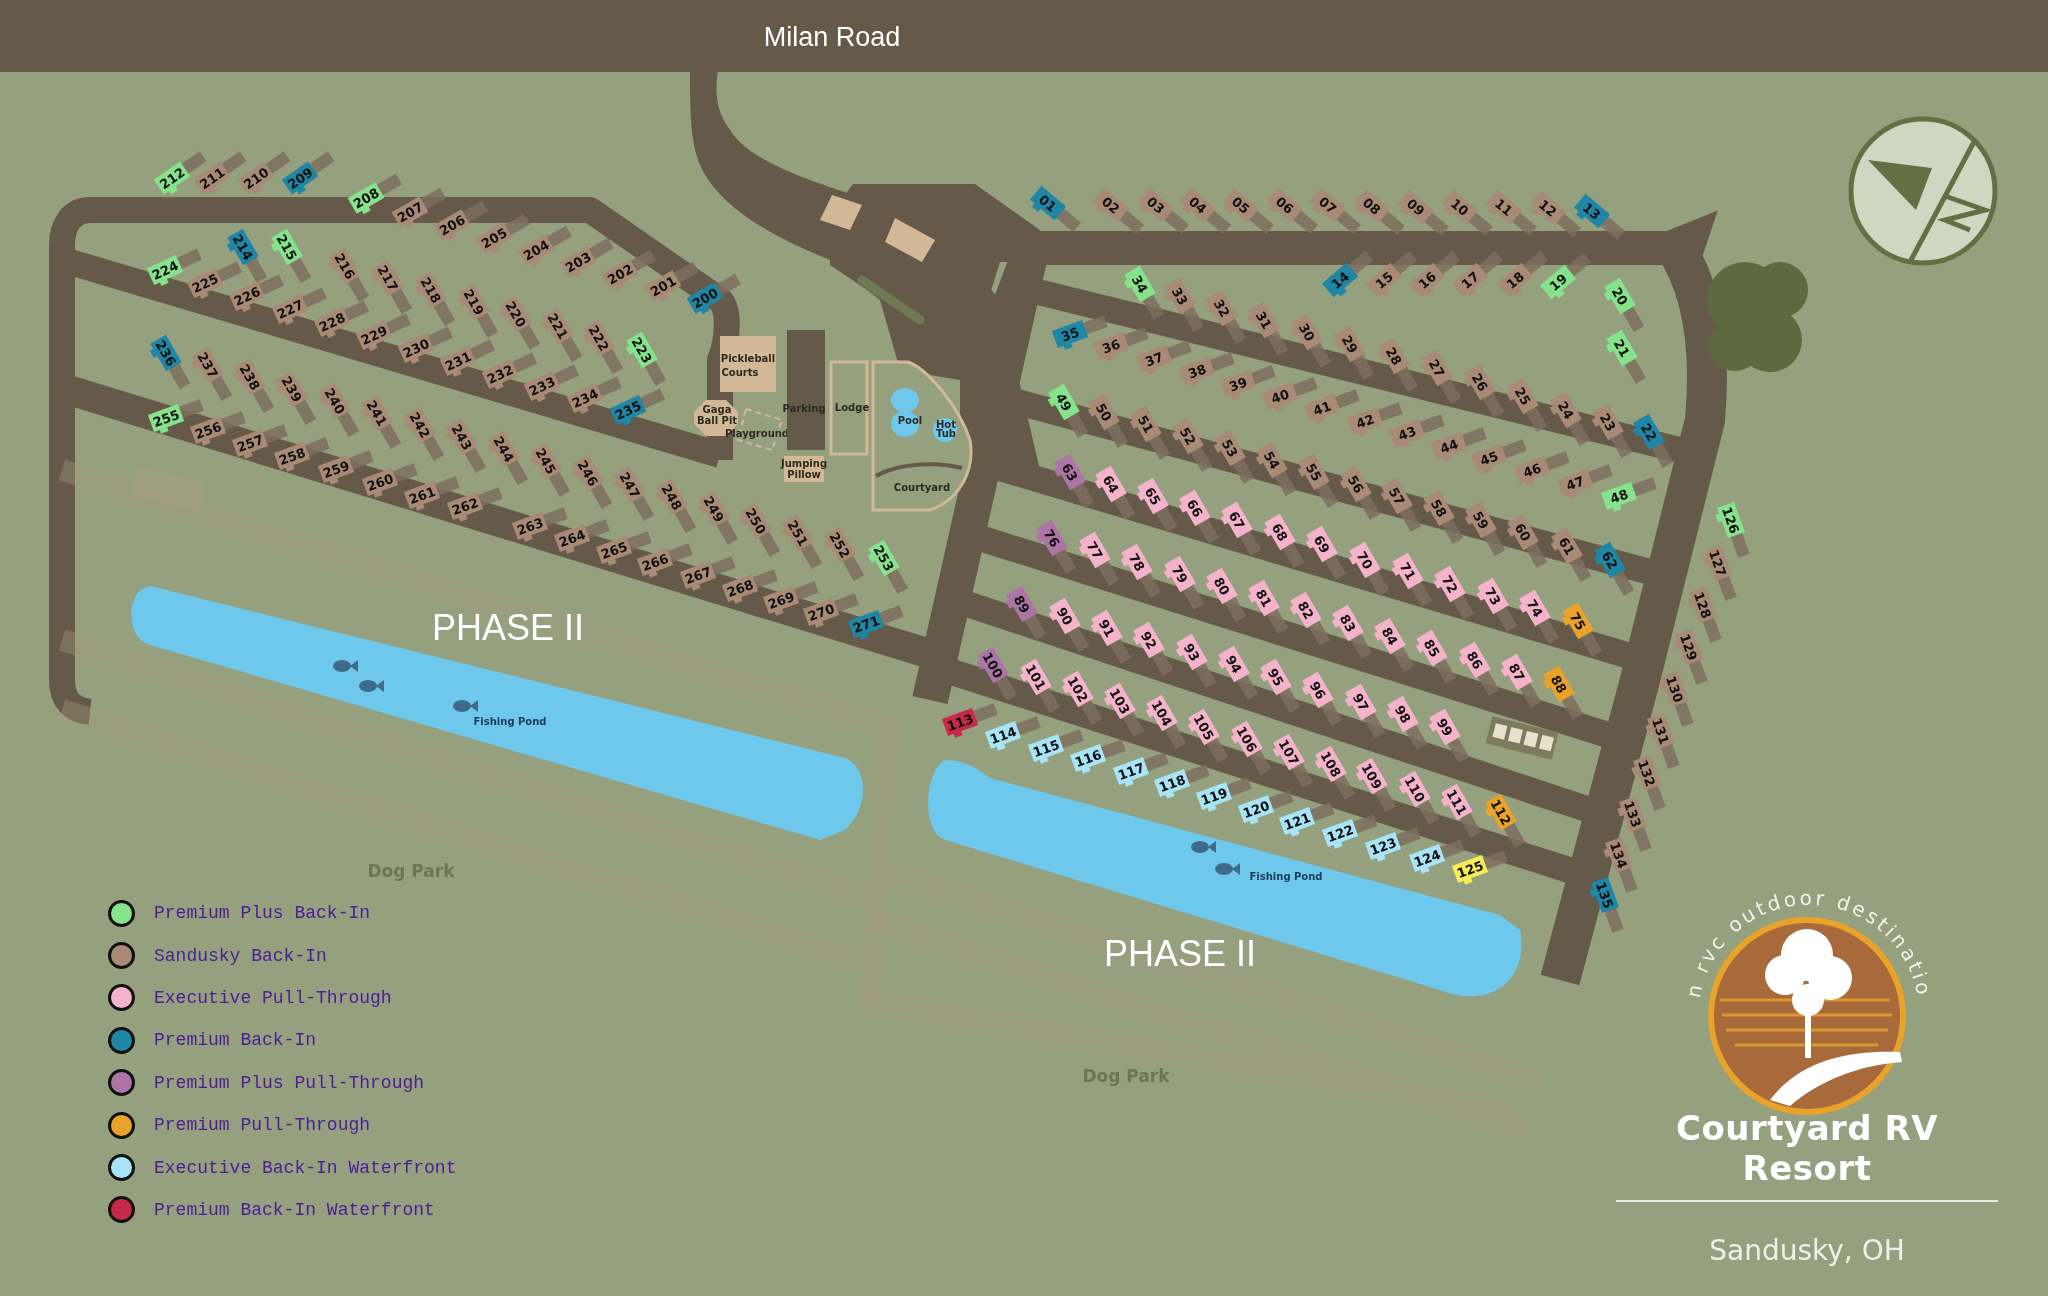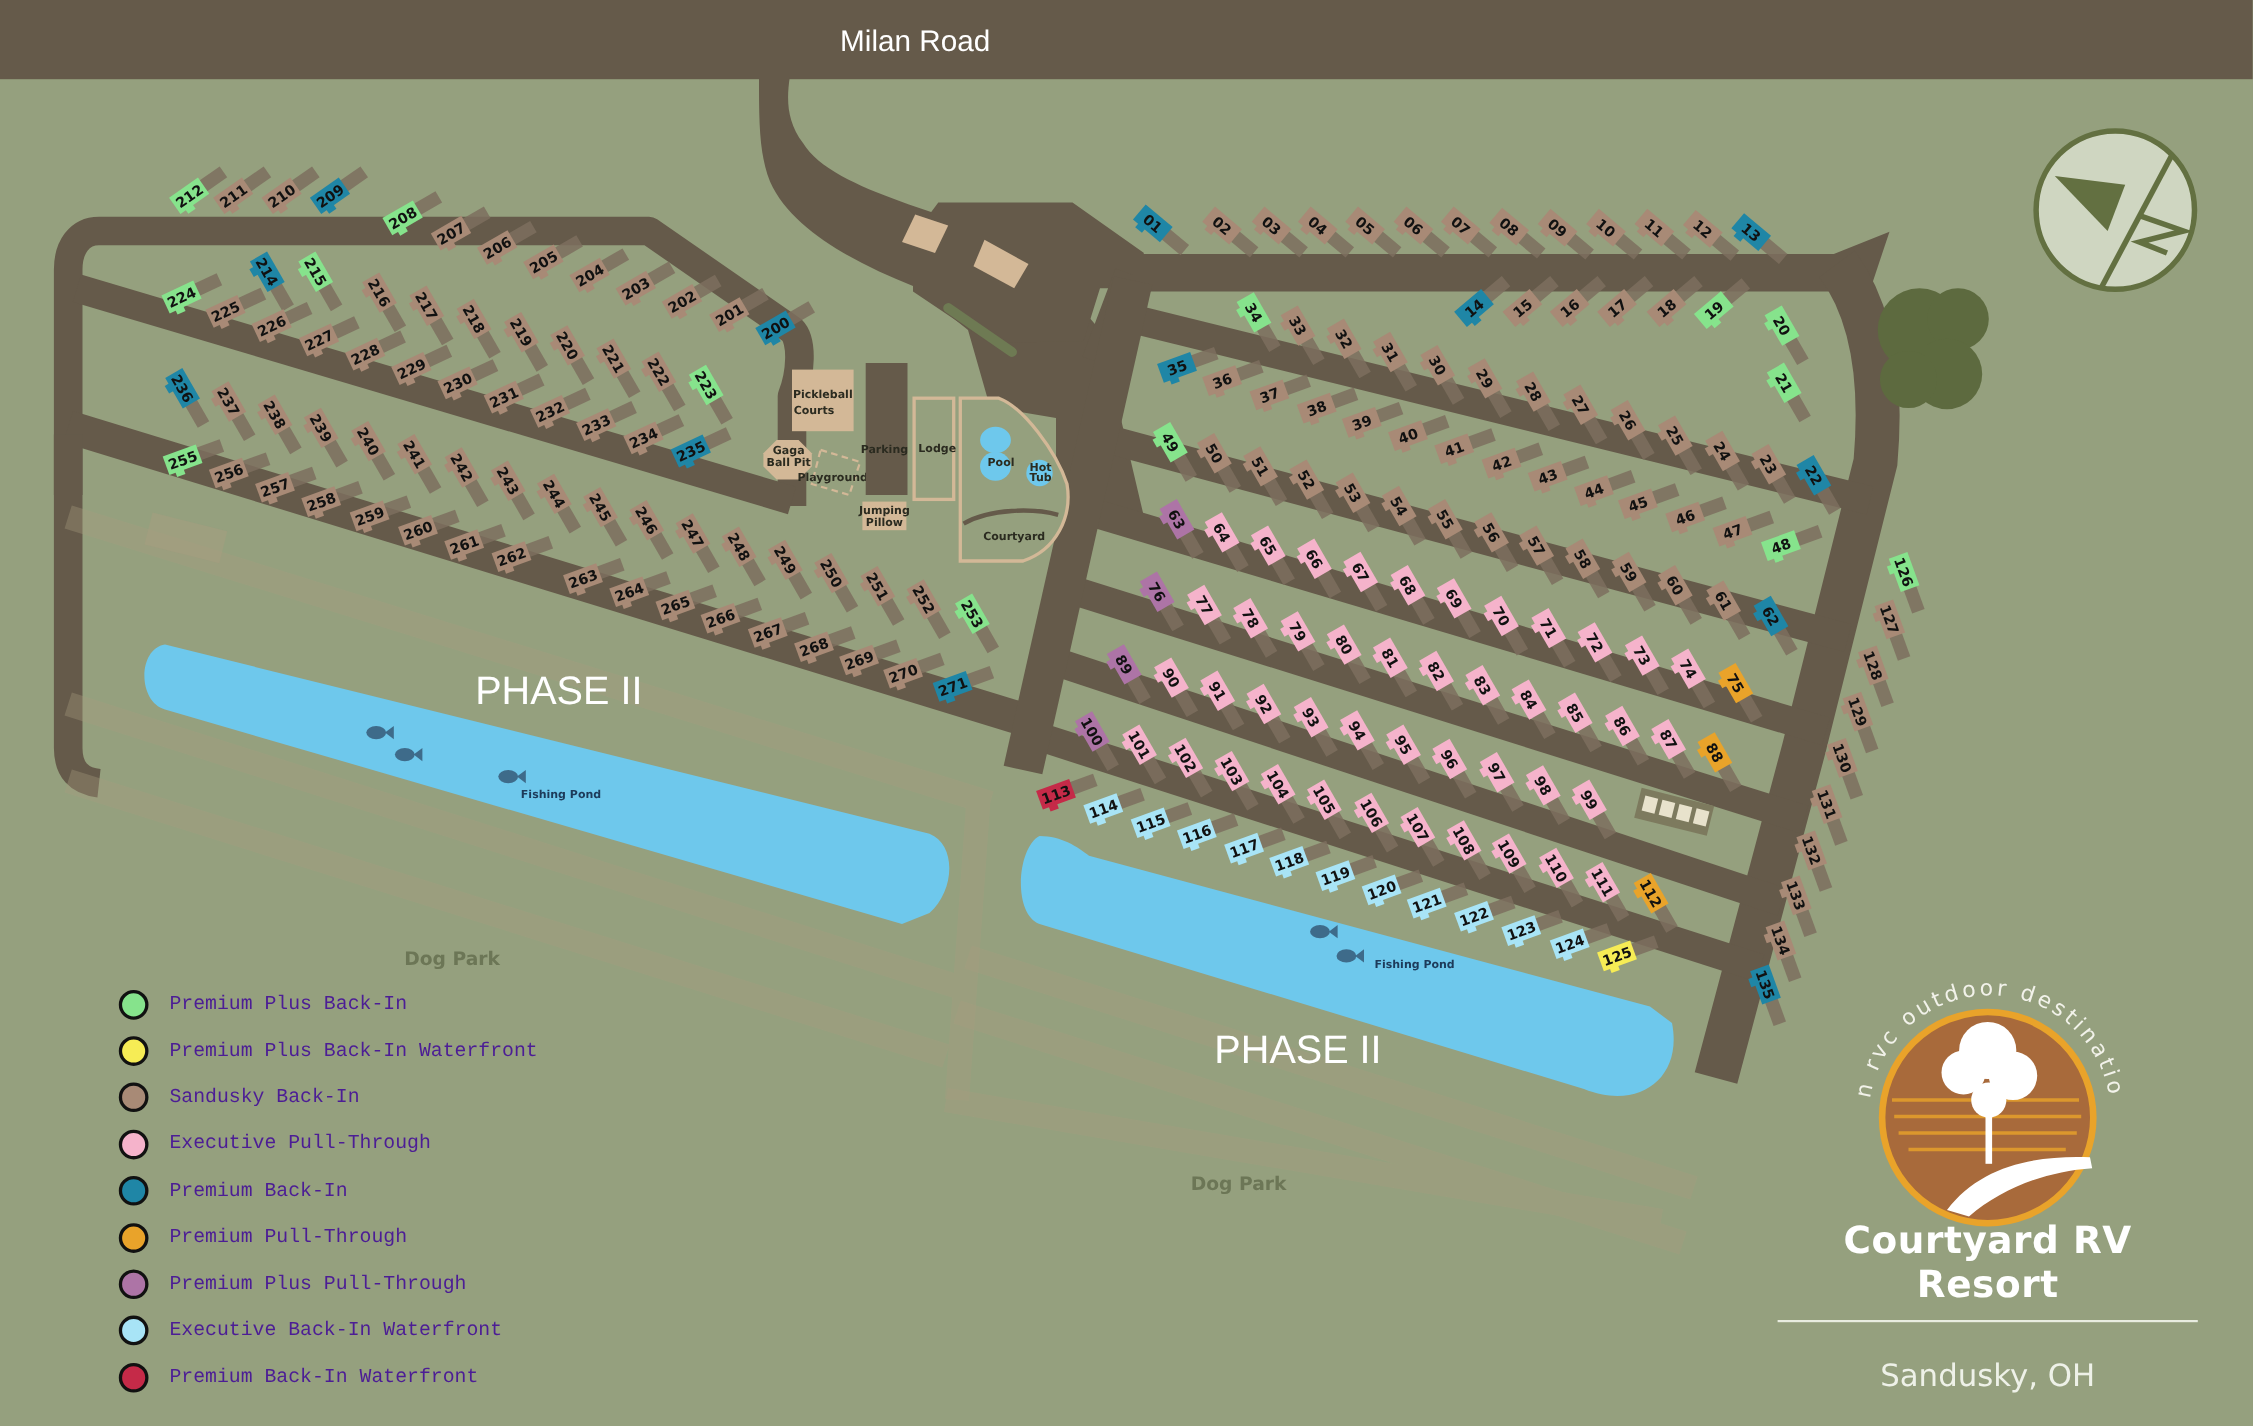--- a/index.html
+++ b/index.html
@@ -1396,42 +1396,38 @@
     </text>
   </g>
 </svg>
 
 <div class="legend">
   <div class="legend-item">
       <span class="legend-swatch" style="background:#86e38c"></span>
       <span class="legend-label">Premium Plus Back-In</span>
     </div>
   <div class="legend-item">
-      <span class="legend-swatch" style="background:#f6ec55"></span>
-      <span class="legend-label">Premium Plus Back-In Waterfront</span>
-    </div>
-  <div class="legend-item">
       <span class="legend-swatch" style="background:#a88a76"></span>
       <span class="legend-label">Sandusky Back-In</span>
     </div>
   <div class="legend-item">
       <span class="legend-swatch" style="background:#f5b3cb"></span>
       <span class="legend-label">Executive Pull-Through</span>
     </div>
   <div class="legend-item">
       <span class="legend-swatch" style="background:#1f86a6"></span>
       <span class="legend-label">Premium Back-In</span>
     </div>
   <div class="legend-item">
+      <span class="legend-swatch" style="background:#ad74a6"></span>
+      <span class="legend-label">Premium Plus Pull-Through</span>
+    </div>
+  <div class="legend-item">
       <span class="legend-swatch" style="background:#e9a32a"></span>
       <span class="legend-label">Premium Pull-Through</span>
-    </div>
-  <div class="legend-item">
-      <span class="legend-swatch" style="background:#ad74a6"></span>
-      <span class="legend-label">Premium Plus Pull-Through</span>
     </div>
   <div class="legend-item">
       <span class="legend-swatch" style="background:#a8e4f6"></span>
       <span class="legend-label">Executive Back-In Waterfront</span>
     </div>
   <div class="legend-item">
       <span class="legend-swatch" style="background:#c52a48"></span>
       <span class="legend-label">Premium Back-In Waterfront</span>
     </div>
 </div>

